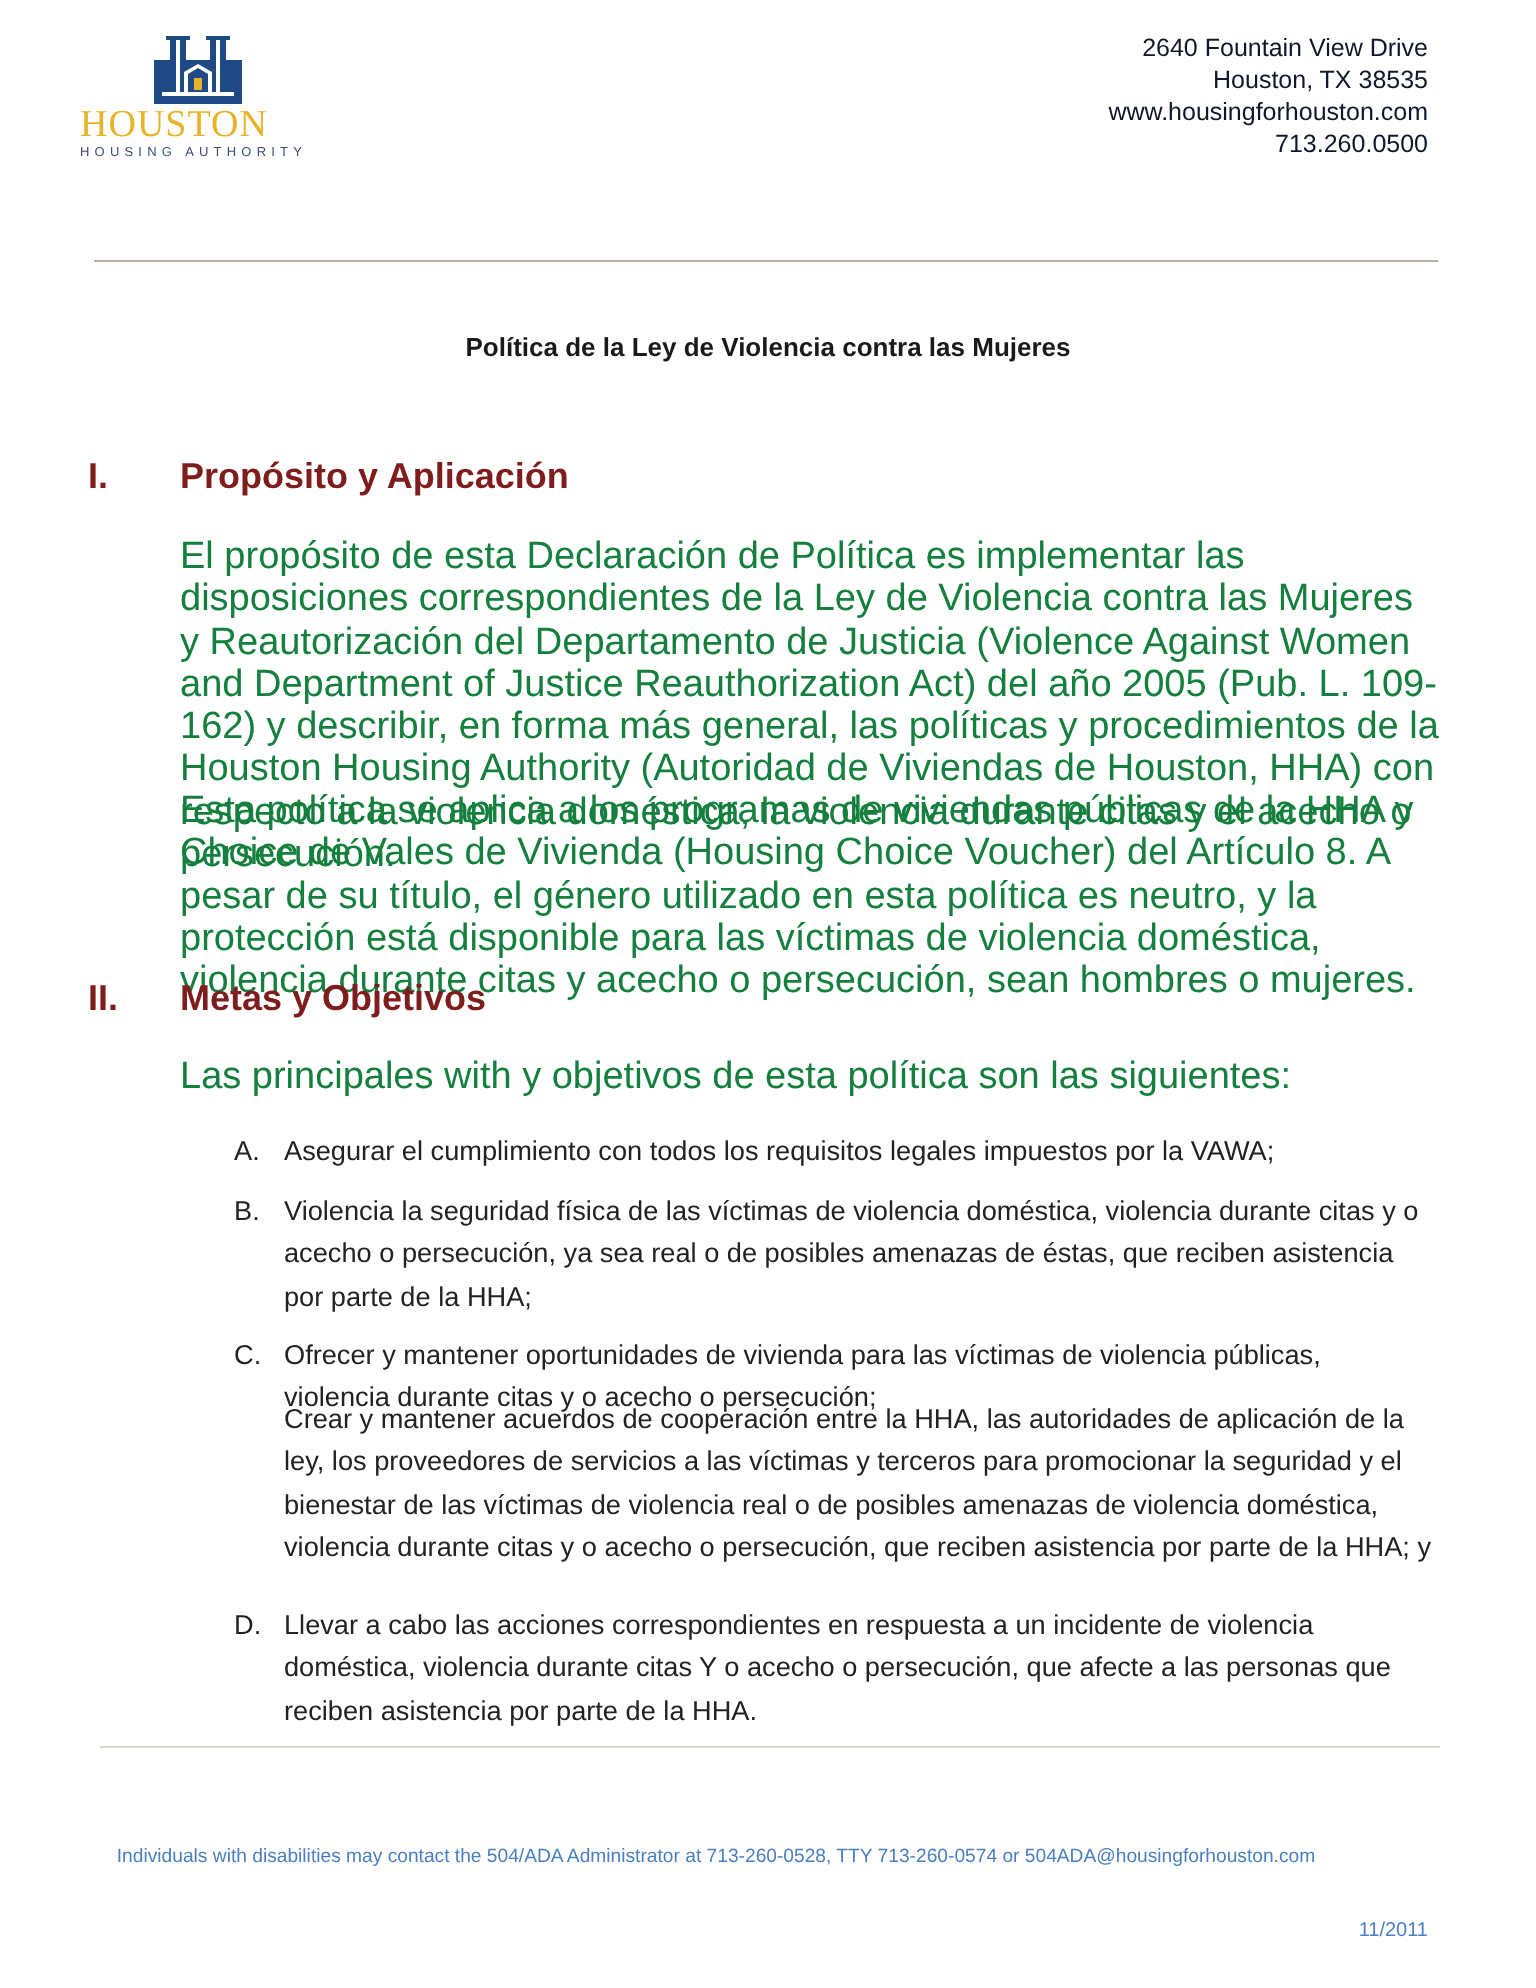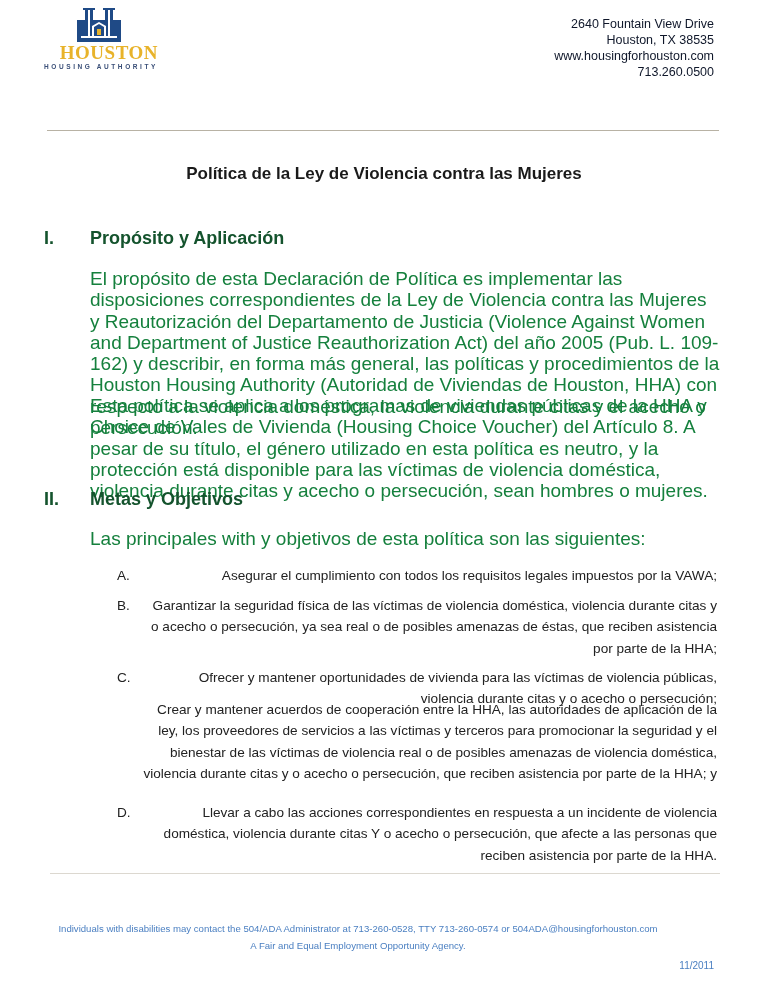--- a/index.html
+++ b/index.html
@@ -1,49 +1,49 @@
 <!DOCTYPE html>
 <html><head>
   <meta charset="utf-8">
   <style>
     html, body { margin: 0; padding: 0; background: #ffffff; }
     body {
       width: 768px; height: 994px; position: relative; overflow: hidden;
       font-family: "Liberation Sans", "DejaVu Sans", sans-serif;
       color: #222222;
     }
-    .logo { position: absolute; left: 40px; top: 8px; width: 118px; height: 74px; text-align: right; font-weight: bold; }
+    .logo { position: absolute; left: 40px; top: 18px; width: 118px; height: 74px; text-align: left; }
     .logo svg { display: block; margin: 0 auto; }
     .logo-word {
       font-family: "Liberation Serif", "DejaVu Serif", serif;
       color: #e8b32a; font-size: 19px; letter-spacing: 0.5px; line-height: 18px; margin-top: 2px;
     }
     .logo-sub {
       font-family: "Liberation Sans", sans-serif; color: #3a4f78;
       font-size: 6.5px; letter-spacing: 2.6px; line-height: 9px;
     }
     .address {
       position: absolute; right: 54px; top: 16px; text-align: right;
       font-size: 12.5px; line-height: 16px; color: #0f172a;
     }
     .rule-top { position: absolute; left: 47px; top: 130px; width: 672px; height: 1px; background: #b8b2a4; }
     .title {
       position: absolute; left: 0; width: 768px; top: 162px; text-align: center;
-      font-weight: bold; font-size: 17px; line-height: 24px; color: #1a1a1a;
+      font-weight: bold; font-size: 13px; line-height: 24px; color: #1a1a1a;
     }
     .section-heading {
-      position: absolute; left: 44px; font-weight: bold; font-size: 18px; color: #14532d;
+      position: absolute; left: 44px; font-weight: bold; font-size: 18px; color: #7f1d1d;
     }
     .section-heading .num { display: inline-block; width: 46px; }
     .para {
       position: absolute; left: 90px; width: 630px; font-size: 19px; line-height: 21.3px; color: #15803d;
     }
     .list-item { position: absolute; left: 117px; width: 600px; font-size: 13.6px; line-height: 21.3px; color: #222; }
     .list-item .letter { position: absolute; left: 0; top: 0; }
-    .list-item .text { display: block; margin-left: 25px; text-align: right; }
+    .list-item .text { display: block; margin-left: 25px; }
     .rule-bottom { position: absolute; left: 50px; top: 873px; width: 670px; height: 1px; background: #dcd8d0; }
     .footer {
       position: absolute; left: 0; width: 716px; top: 920px; text-align: center;
       font-size: 9.6px; line-height: 17px; color: #4a7fc1;
     }
     .date { position: absolute; right: 54px; top: 960px; font-size: 10px; color: #4a7fc1; text-align: center; }
   </style>
 </head>
 <body>
 
@@ -91,21 +91,21 @@
 
 <div class="para" style="top:528px;">Las principales with y objetivos de esta política son las siguientes:</div>
 
 <div class="list-item" style="top:565px;">
   <span class="letter">A.</span>
   <span class="text">Asegurar el cumplimiento con todos los requisitos legales impuestos por la VAWA;</span>
 </div>
 
 <div class="list-item" style="top:595px;">
   <span class="letter">B.</span>
-  <span class="text">Garantizar la seguridad física de las víctimas de violencia doméstica, violencia durante citas y o acecho o persecución, ya sea real o de posibles amenazas de éstas, que reciben asistencia por parte de la HHA;</span>
+  <span class="text">Violencia la seguridad física de las víctimas de violencia doméstica, violencia durante citas y o acecho o persecución, ya sea real o de posibles amenazas de éstas, que reciben asistencia por parte de la HHA;</span>
 </div>
 
 <div class="list-item" style="top:667px;">
   <span class="letter">C.</span>
   <span class="text">Ofrecer y mantener oportunidades de vivienda para las víctimas de violencia públicas, violencia durante citas y o acecho o persecución;</span>
 </div>
 
 <div class="list-item" style="top:699px;">
   <span class="letter"></span>
   <span class="text">Crear y mantener acuerdos de cooperación entre la HHA, las autoridades de aplicación de la ley, los proveedores de servicios a las víctimas y terceros para promocionar la seguridad y el bienestar de las víctimas de violencia real o de posibles amenazas de violencia doméstica, violencia durante citas y o acecho o persecución, que reciben asistencia por parte de la HHA; y</span>
@@ -113,15 +113,14 @@
 
 <div class="list-item" style="top:802px;">
   <span class="letter">D.</span>
   <span class="text">Llevar a cabo las acciones correspondientes en respuesta a un incidente de violencia doméstica, violencia durante citas Y o acecho o persecución, que afecte a las personas que reciben asistencia por parte de la HHA.</span>
 </div>
 
 <div class="rule-bottom"></div>
 
 <div class="footer">
   <div>Individuals with disabilities may contact the 504/ADA Administrator at 713-260-0528, TTY 713-260-0574 or 504ADA@housingforhouston.com</div>
-  <div>A Fair and Equal Employment Opportunity Agency.</div>
 </div>
 <div class="date">11/2011</div>
 
 </body></html>

